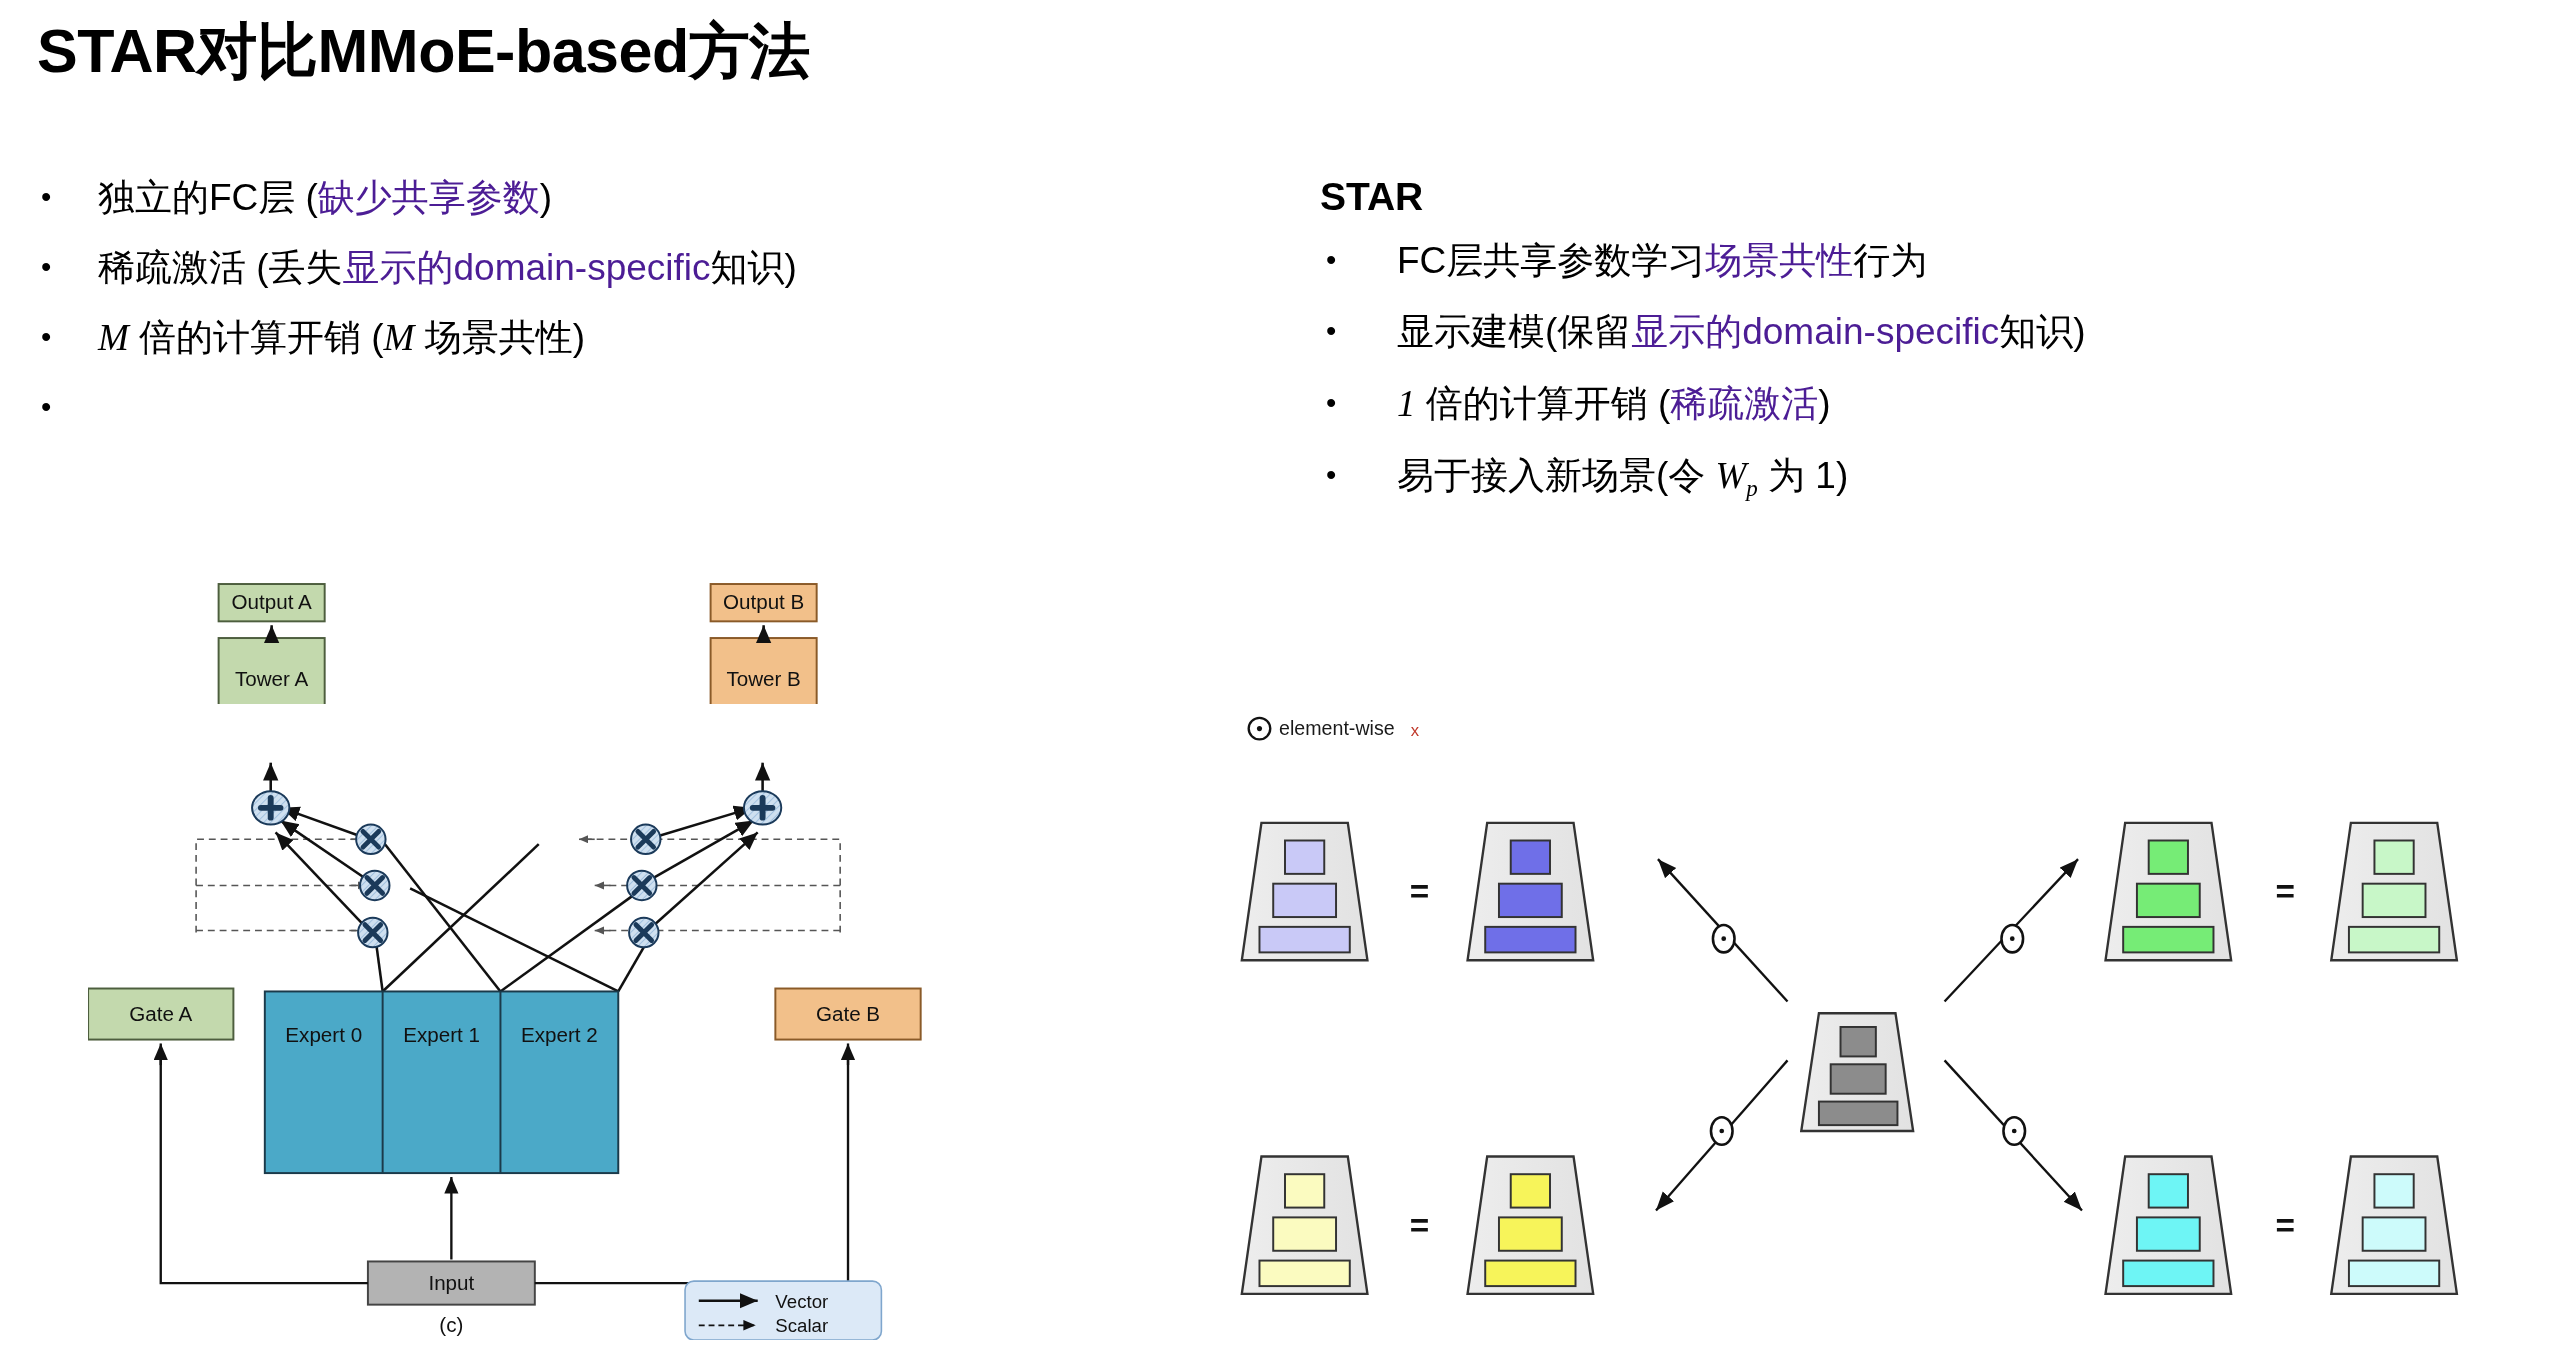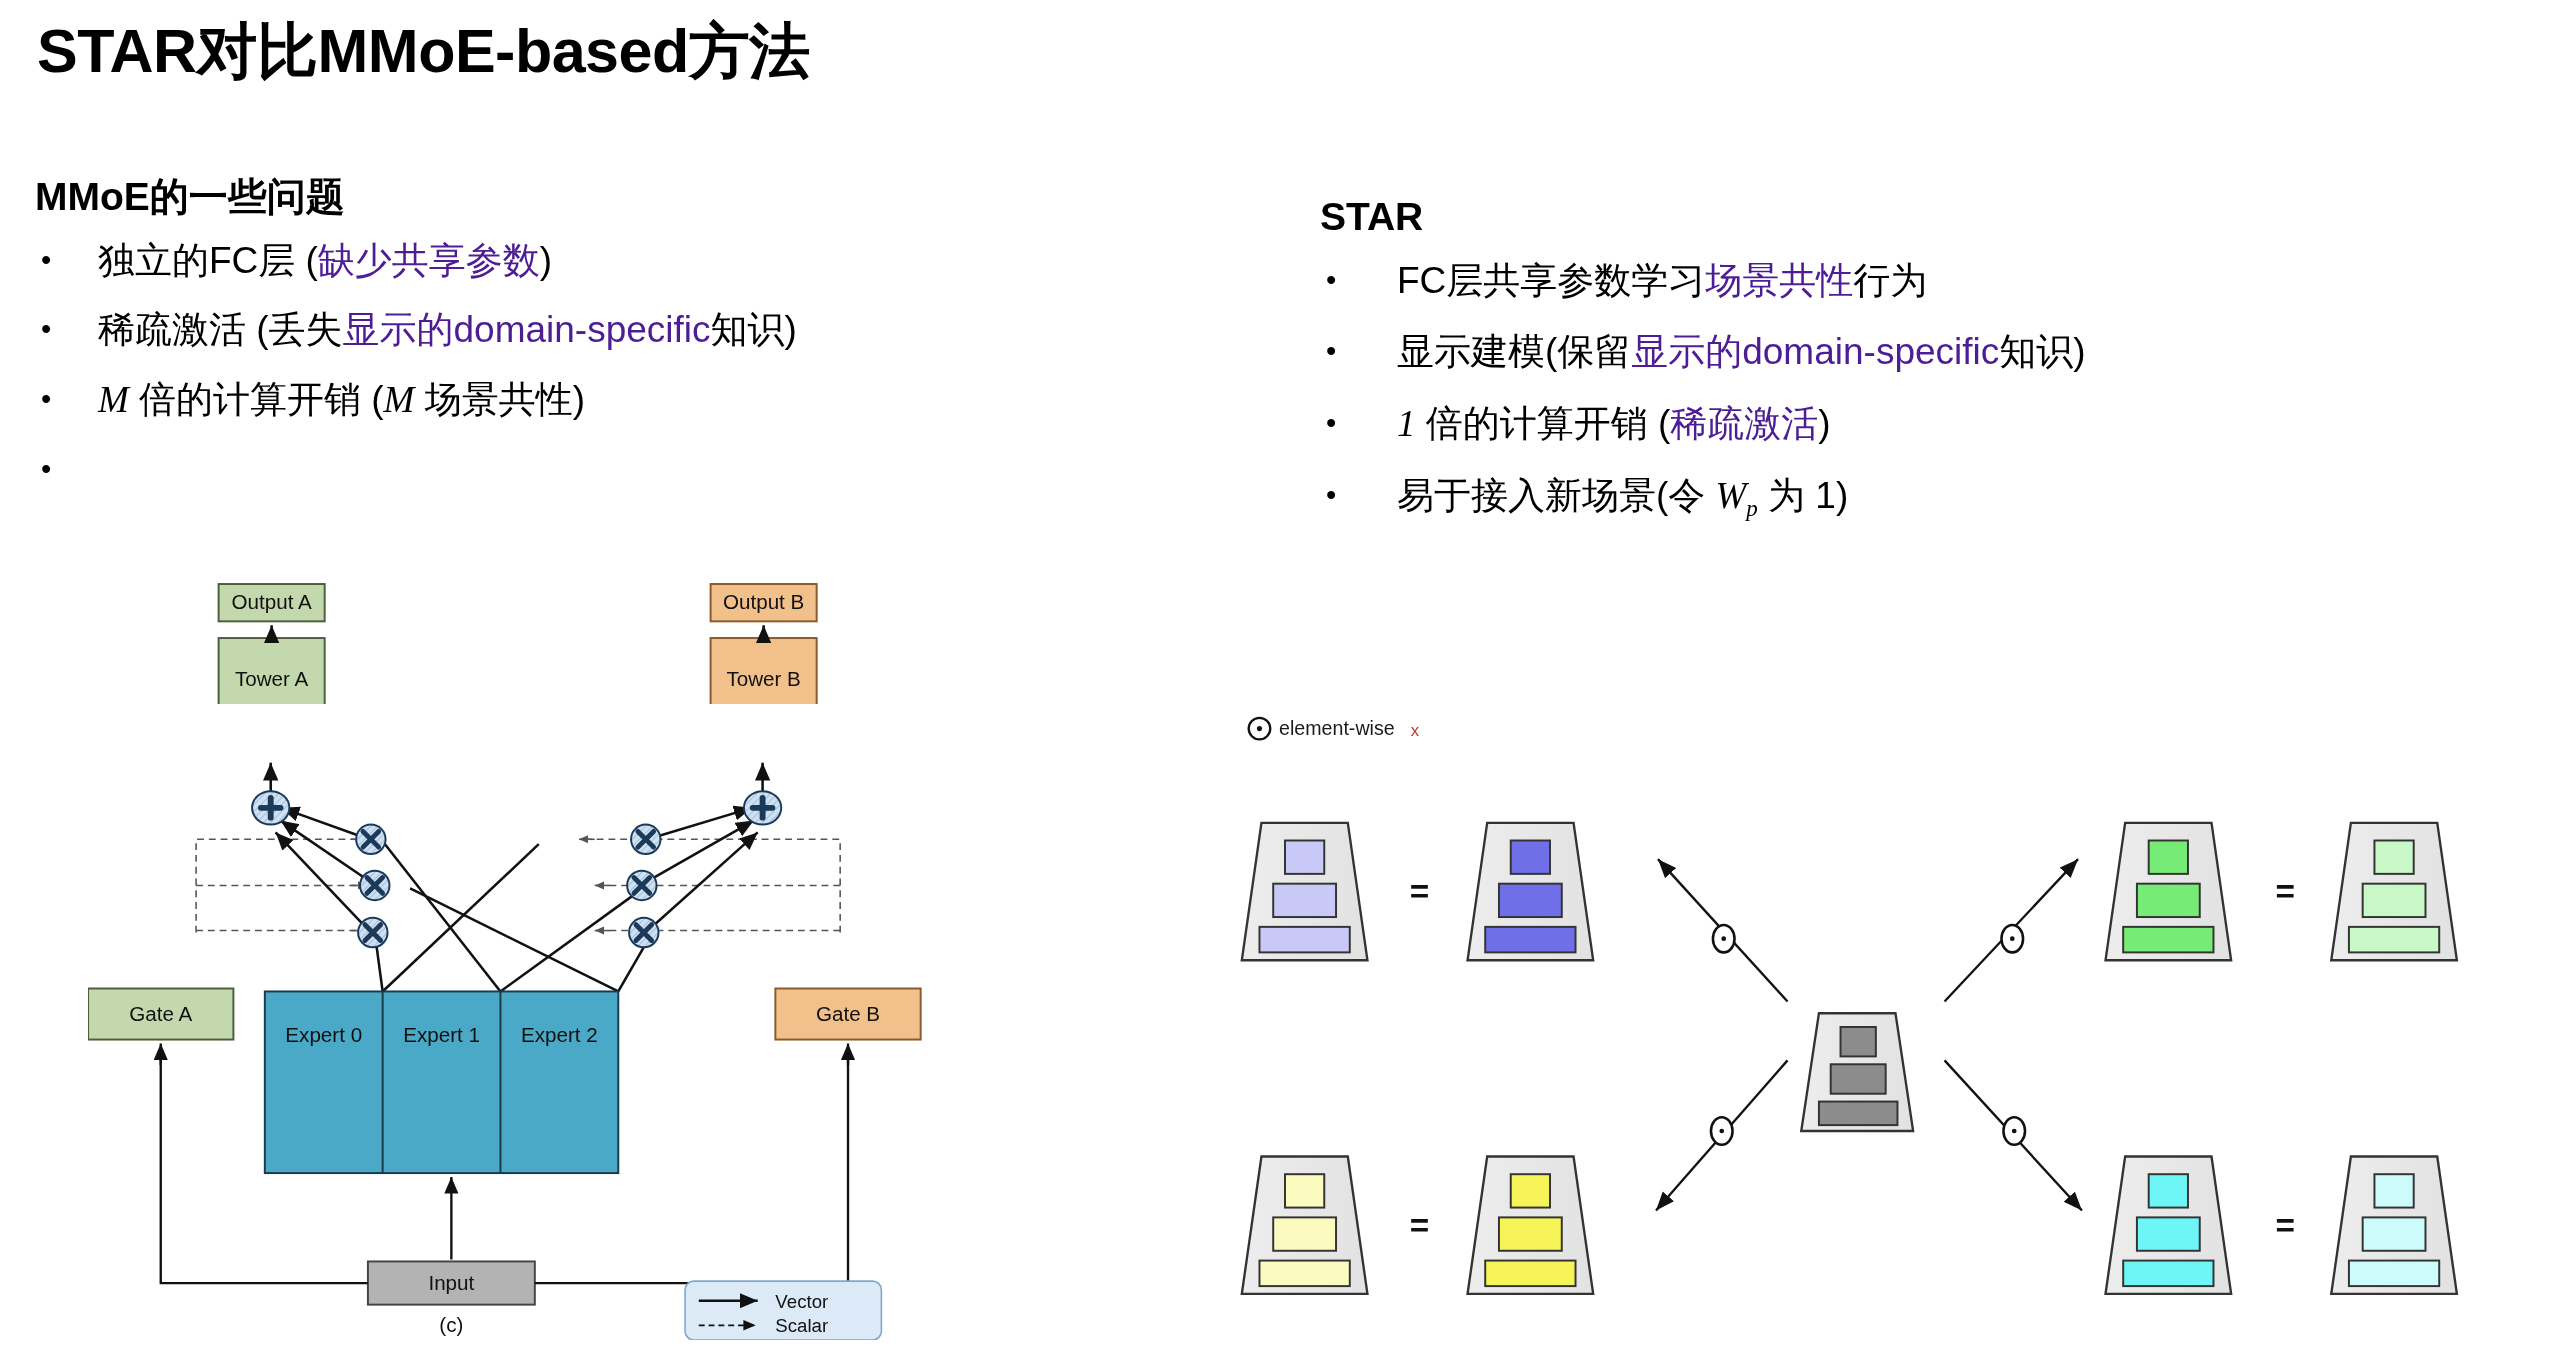--- a/index.html
+++ b/index.html
@@ -17,21 +17,21 @@
   
   #slide-title{
     position:absolute;left:37px;top:17.7px;
     font-size:61px;font-weight:bold;letter-spacing:-0.5px;
     white-space:nowrap;line-height:1.1;
   }
 
   
   .col{position:absolute;top:175px;}
   #col-left{left:35px;width:1266px;}
-  #col-right{left:1320px;width:1227px;margin-top:20px;}
+  #col-right{left:1320px;width:1227px;}
 
   .col-heading{
     font-size:39px;font-weight:bold;margin:0 0 17.7px 0;line-height:1.15;
   }
   .bullet-list{list-style:none;margin:0;padding:0;}
   .bullet-row{
     display:flex;align-items:flex-start;
     margin-bottom:23.6px;
     font-size:37px;line-height:1.25;
   }
@@ -60,21 +60,20 @@
   .eq-sign{font-family:"Liberation Sans","DejaVu Sans",sans-serif;font-size:34px;font-weight:bold;fill:#111;}
 </style>
 </head>
 <body>
 
 <div class="slide">
 
   <div id="slide-title">STAR对比MMoE-based方法</div>
 
   <div class="col" id="col-left">
-    <div class="col-heading">MMoE的一些问题</div>
     <ul class="bullet-list" id="left-bullets">
         <li class="bullet-row">
           <span class="bullet-dot">•</span>
           <span class="bullet-text"><span>独立的FC层 (</span><span class="red">缺少共享参数</span><span>)</span></span>
         </li>
         <li class="bullet-row">
           <span class="bullet-dot">•</span>
           <span class="bullet-text"><span>稀疏激活 (丢失</span><span class="red">显示的domain-specific</span><span>知识)</span></span>
         </li>
         <li class="bullet-row">

